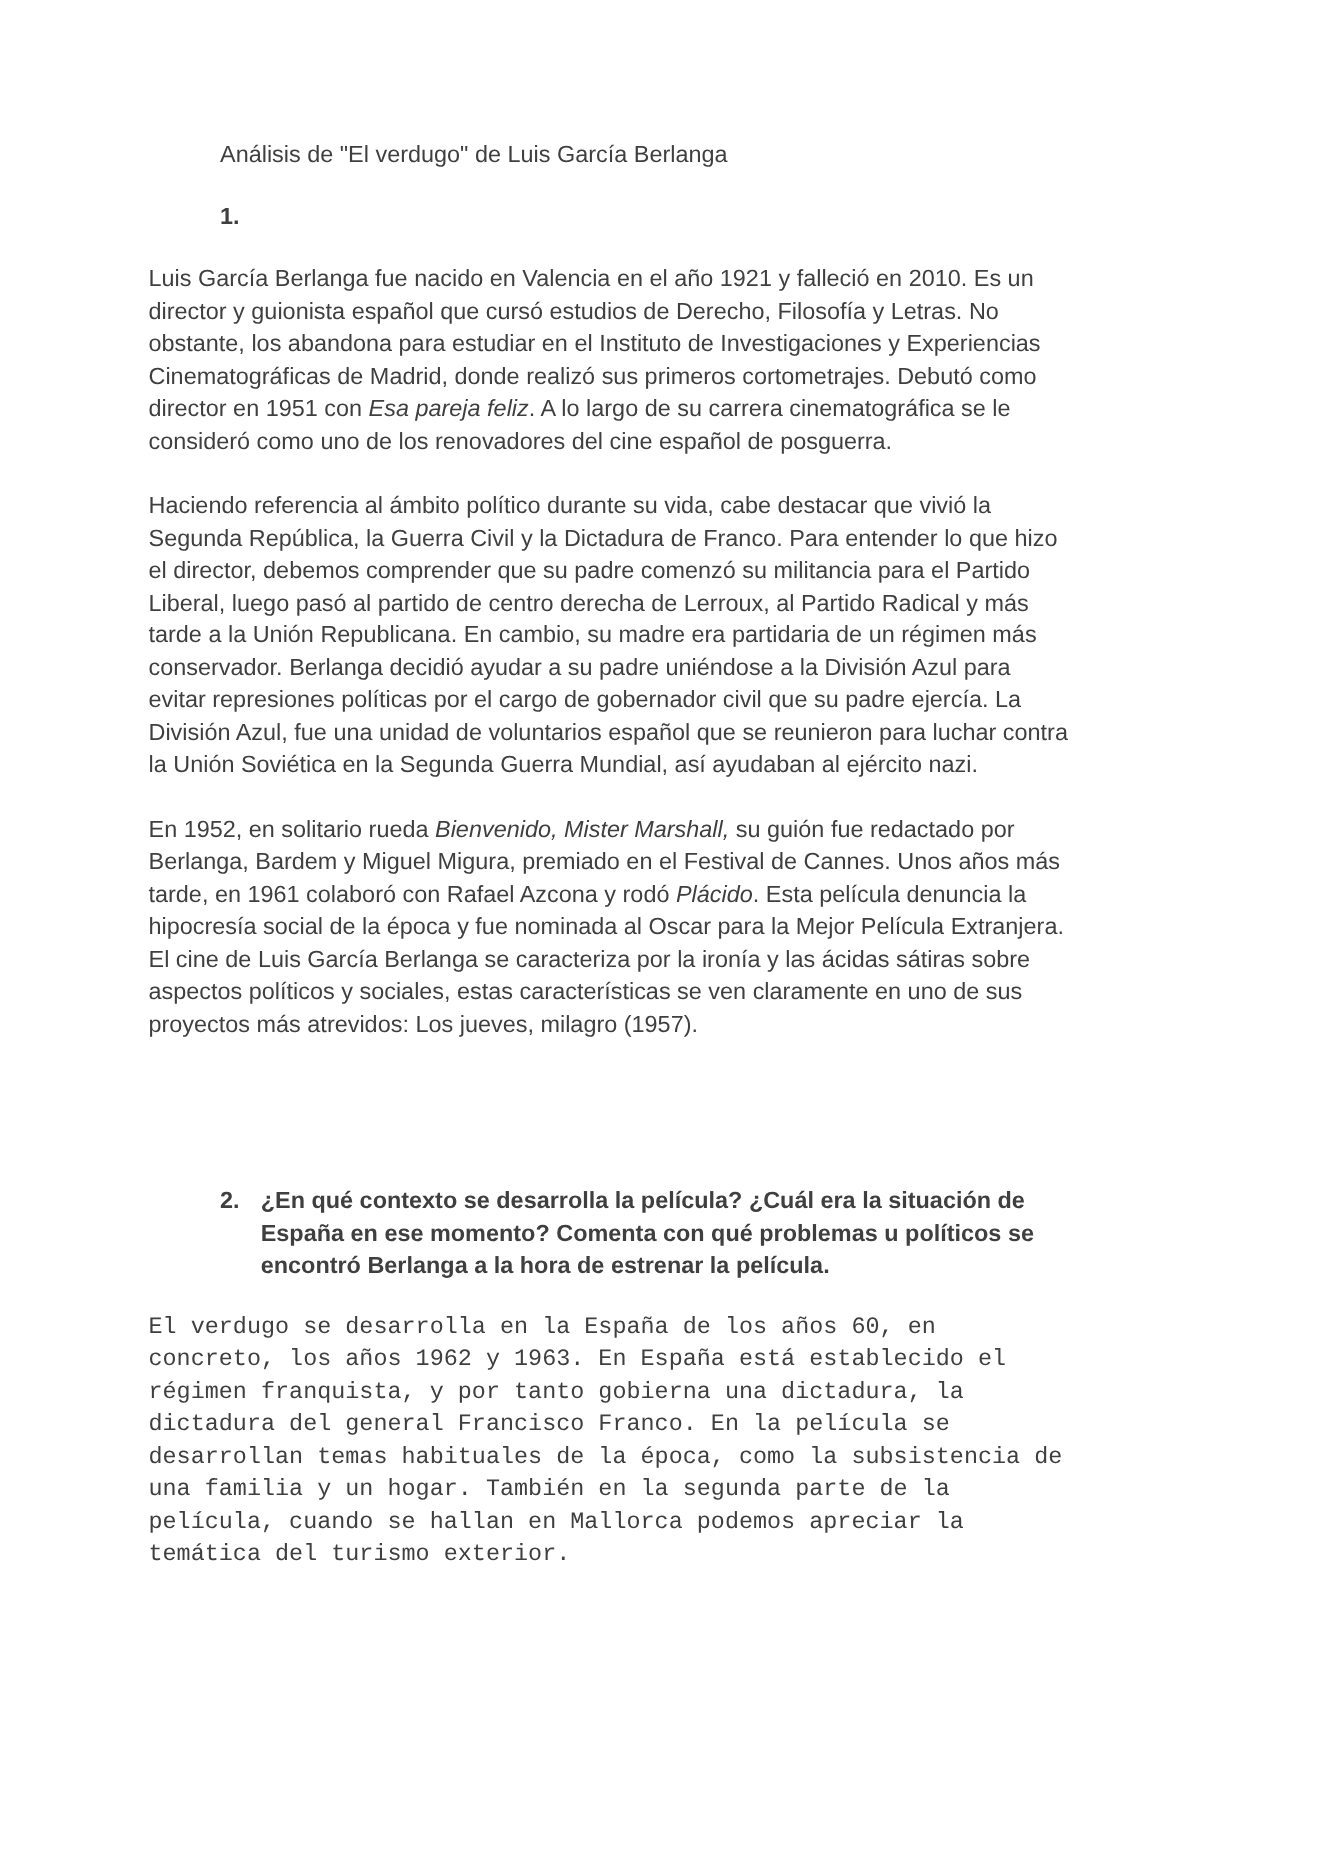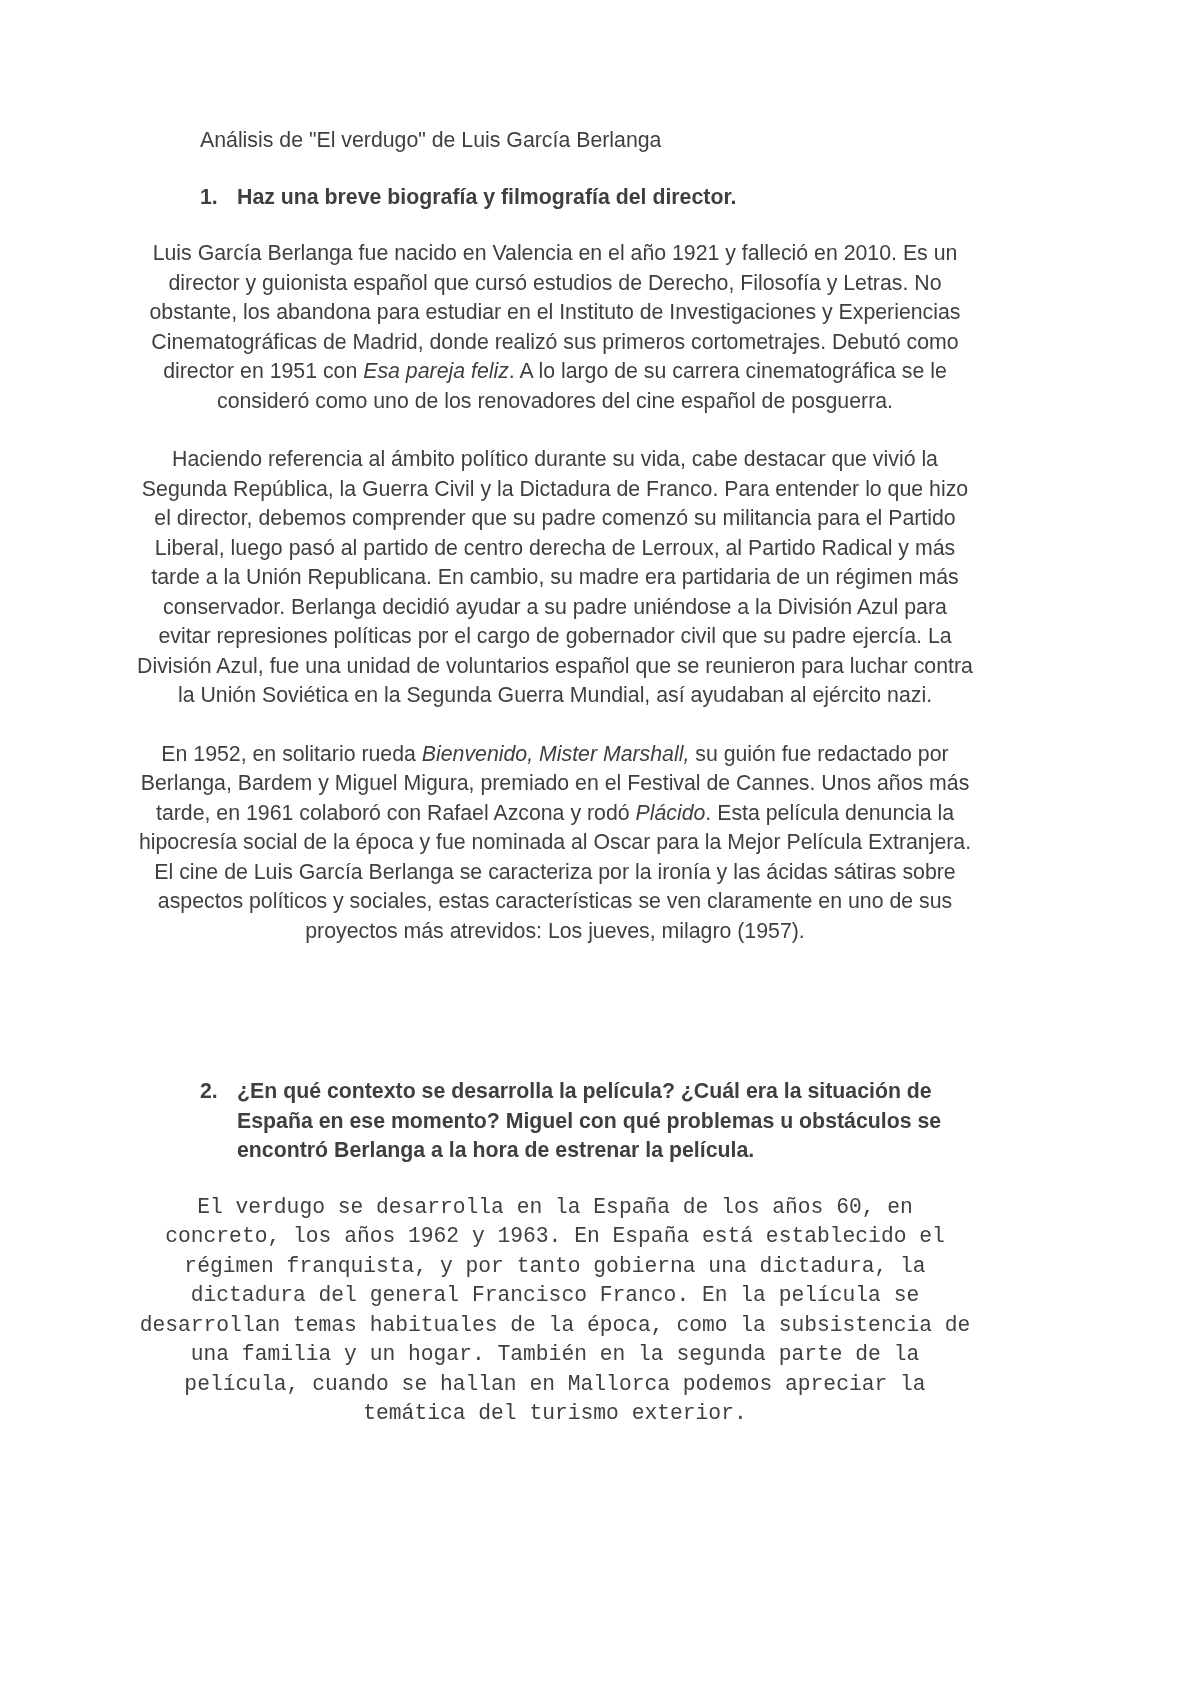--- a/index.html
+++ b/index.html
@@ -41,48 +41,46 @@
   .question .q-text {
     flex: 1 1 auto;
   }
   .question-2 {
     margin-top: 131px;
   }
   .body-para {
     margin: 0 0 29px 0;
     font-size: 21.3px;
     line-height: 29.5px;
-    text-align: center;
   }
   .body-para:last-child {
     margin-bottom: 0;
     font-family: Liberation Mono, monospace;
   }
   .italic {
     font-style: italic;
   }
 </style>
 </head>
 <body>
 
 <div class="doc">
 
   <p class="doc-title">Análisis de "El verdugo" de Luis García Berlanga</p>
 
   <div class="question question-1">
     <span class="q-num">1.</span>
-    <span class="q-text">Haz una breve biografía y filmografía del director.</span>
   </div>
 
   <p class="body-para"><span>Luis García Berlanga fue nacido en Valencia en el año 1921 y falleció en 2010. Es un director y guionista español que cursó estudios de Derecho, Filosofía y Letras. No obstante, los abandona para estudiar en el Instituto de Investigaciones y Experiencias Cinematográficas de Madrid, donde realizó sus primeros cortometrajes. Debutó como director en 1951 con </span><span class="italic">Esa pareja feliz</span><span>. A lo largo de su carrera cinematográfica se le consideró como uno de los renovadores del cine español de posguerra.</span></p>
 
   <p class="body-para"><span>Haciendo referencia al ámbito político durante su vida, cabe destacar que vivió la Segunda República, la Guerra Civil y la Dictadura de Franco. Para entender lo que hizo el director, debemos comprender que su padre comenzó su militancia para el Partido Liberal, luego pasó al partido de centro derecha de Lerroux, al Partido Radical y más tarde a la Unión Republicana. En cambio, su madre era partidaria de un régimen más conservador. Berlanga decidió ayudar a su padre uniéndose a la División Azul para evitar represiones políticas por el cargo de gobernador civil que su padre ejercía. La División Azul, fue una unidad de voluntarios español que se reunieron para luchar contra la Unión Soviética en la Segunda Guerra Mundial, así ayudaban al ejército nazi.</span></p>
 
   <p class="body-para"><span>En 1952, en solitario rueda </span><span class="italic">Bienvenido, Mister Marshall,</span><span> su guión fue redactado por Berlanga, Bardem y Miguel Migura, premiado en el Festival de Cannes. Unos años más tarde, en 1961 colaboró con Rafael Azcona y rodó </span><span class="italic">Plácido</span><span>. Esta película denuncia la hipocresía social de la época y fue nominada al Oscar para la Mejor Película Extranjera. El cine de Luis García Berlanga se caracteriza por la ironía y las ácidas sátiras sobre aspectos políticos y sociales, estas características se ven claramente en uno de sus proyectos más atrevidos: Los jueves, milagro (1957).</span></p>
 
   <div class="question question-2">
     <span class="q-num">2.</span>
-    <span class="q-text">¿En qué contexto se desarrolla la película? ¿Cuál era la situación de España en ese momento? Miguel con qué problemas u obstáculos se encontró Berlanga a la hora de estrenar la película.</span>
+    <span class="q-text">¿En qué contexto se desarrolla la película? ¿Cuál era la situación de España en ese momento? Comenta con qué problemas u políticos se encontró Berlanga a la hora de estrenar la película.</span>
   </div>
 
   <p class="body-para"><span>El verdugo se desarrolla en la España de los años 60, en concreto, los años 1962 y 1963. En España está establecido el régimen franquista, y por tanto gobierna una dictadura, la dictadura del general Francisco Franco. En la película se desarrollan temas habituales de la época, como la subsistencia de una familia y un hogar. También en la segunda parte de la película, cuando se hallan en Mallorca podemos apreciar la temática del turismo exterior.</span></p>
 
 </div>
 
 </body></html>

